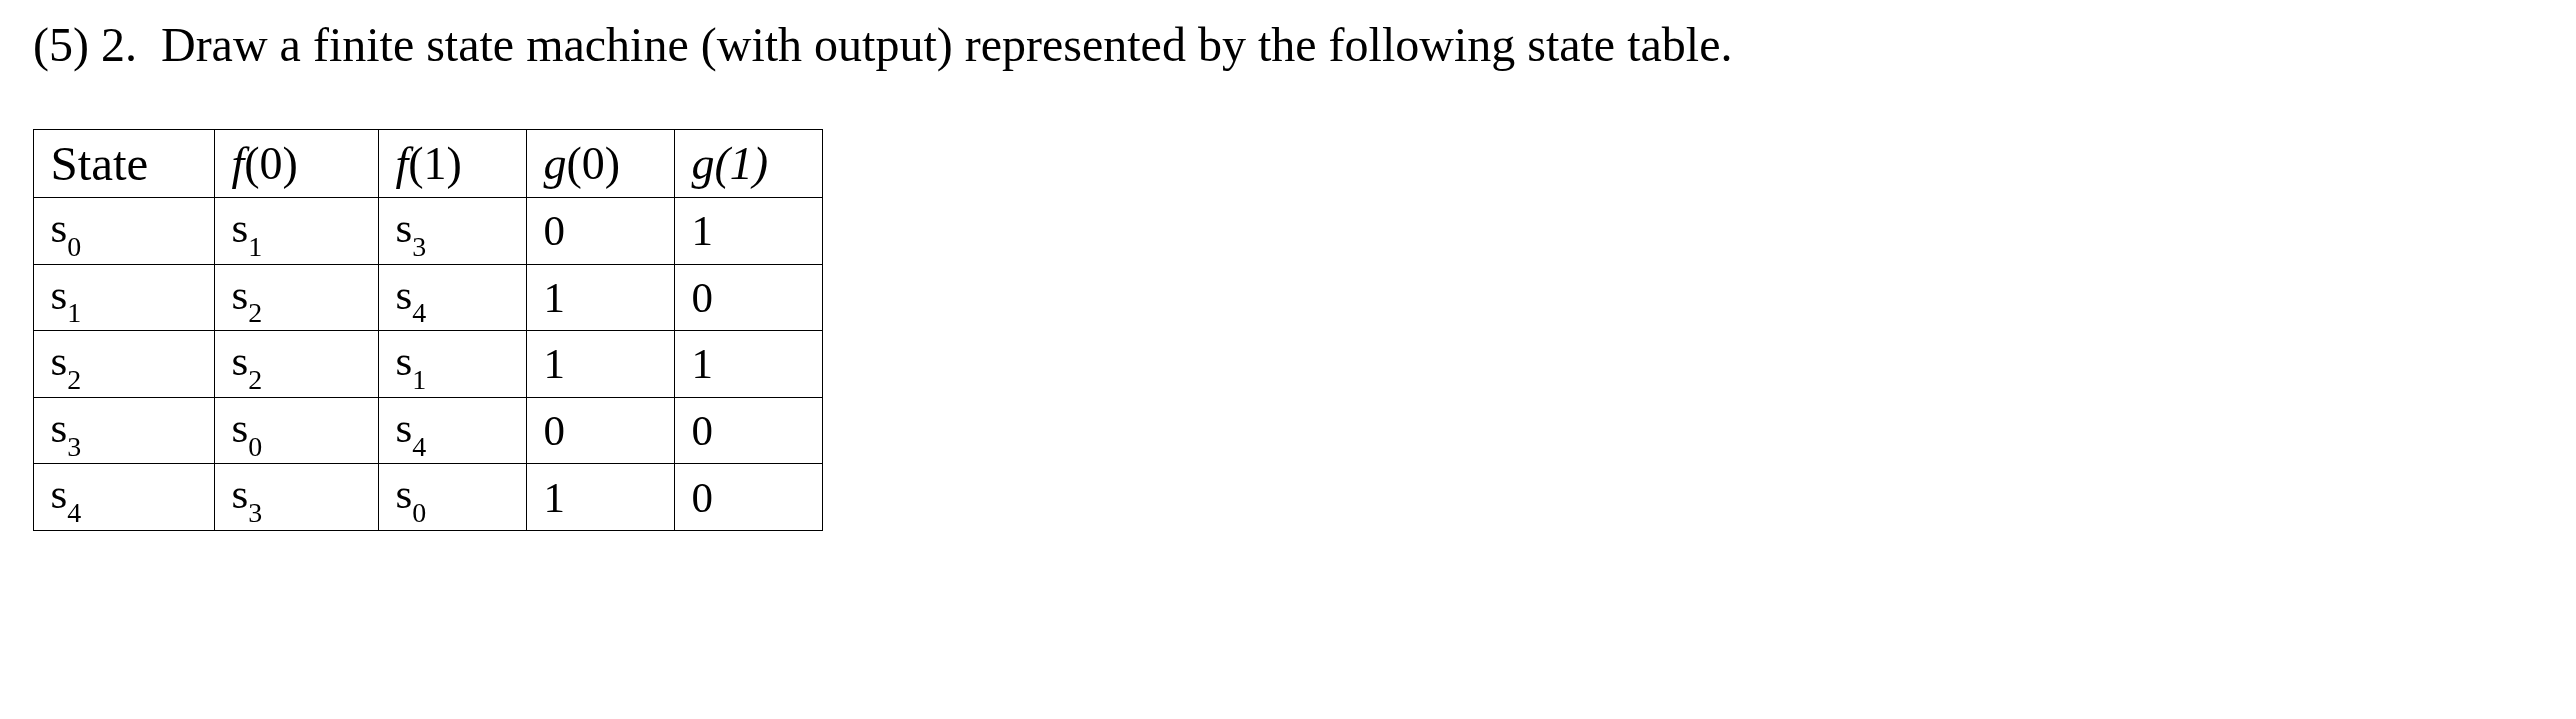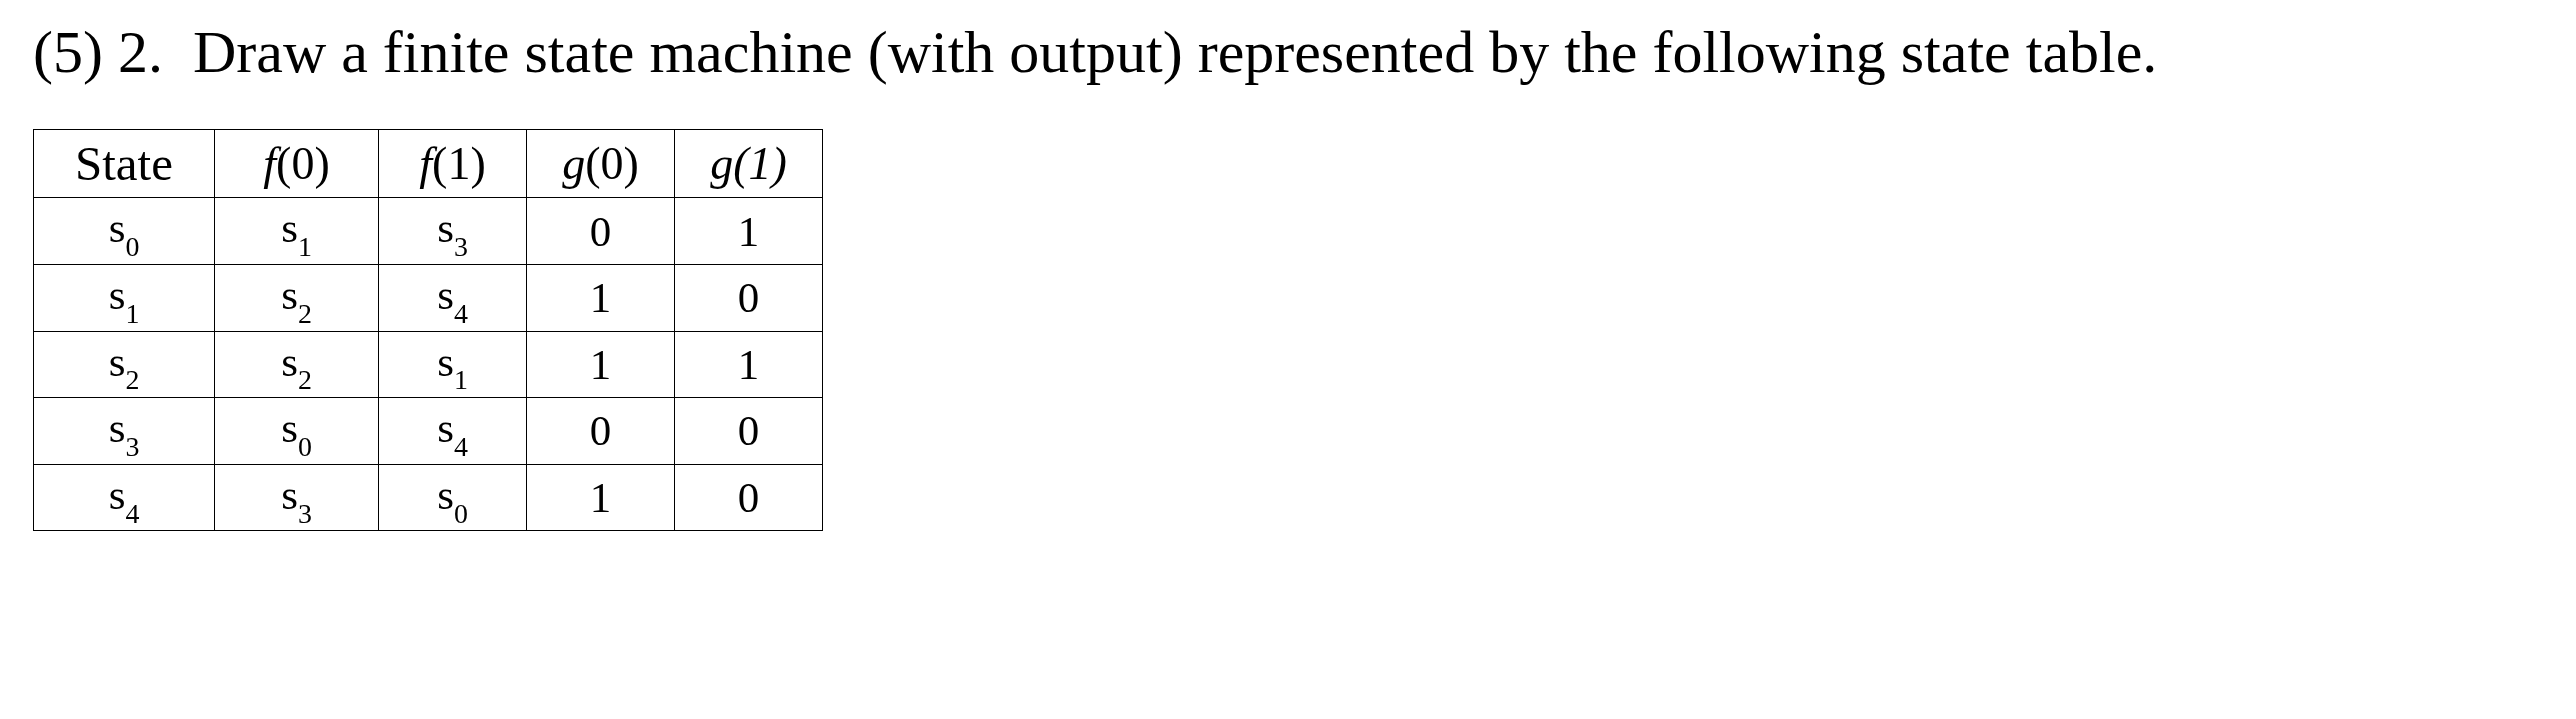--- a/index.html
+++ b/index.html
@@ -9,34 +9,34 @@
     font-family: "Times New Roman", Times, serif;
     color: #000;
   }
   .page {
     width: 2576px;
     height: 720px;
     box-sizing: border-box;
     padding: 16.4px 33px;
   }
   .prompt {
-    font-size: 60px;
+    font-size: 48px;
     line-height: 1.2;
-    margin-bottom: 41px;
+    margin-bottom: 55px;
     white-space: nowrap;
   }
   table.state-table {
     border-collapse: collapse;
     font-size: 46px;
   }
   table.state-table th,
   table.state-table td {
     border: 1.6px solid #000;
     padding: 5px 16.4px;
-    text-align: center;
+    text-align: left;
     vertical-align: middle;
     font-weight: normal;
   }
   table.state-table th {
     font-weight: normal;
   }
   .col-state { width: 181px; }
   .col-f0    { width: 164px; }
   .col-f1    { width: 148px; }
   .col-g0    { width: 148px; }

